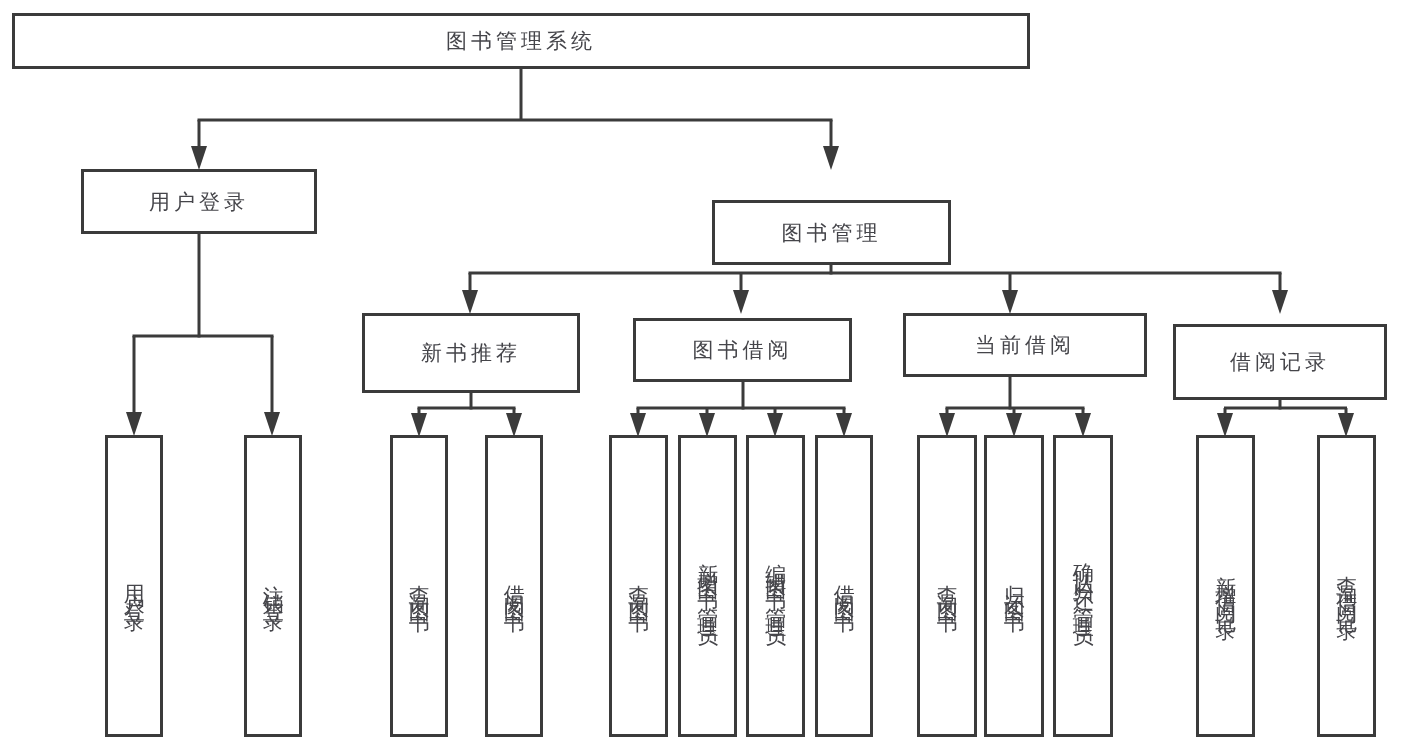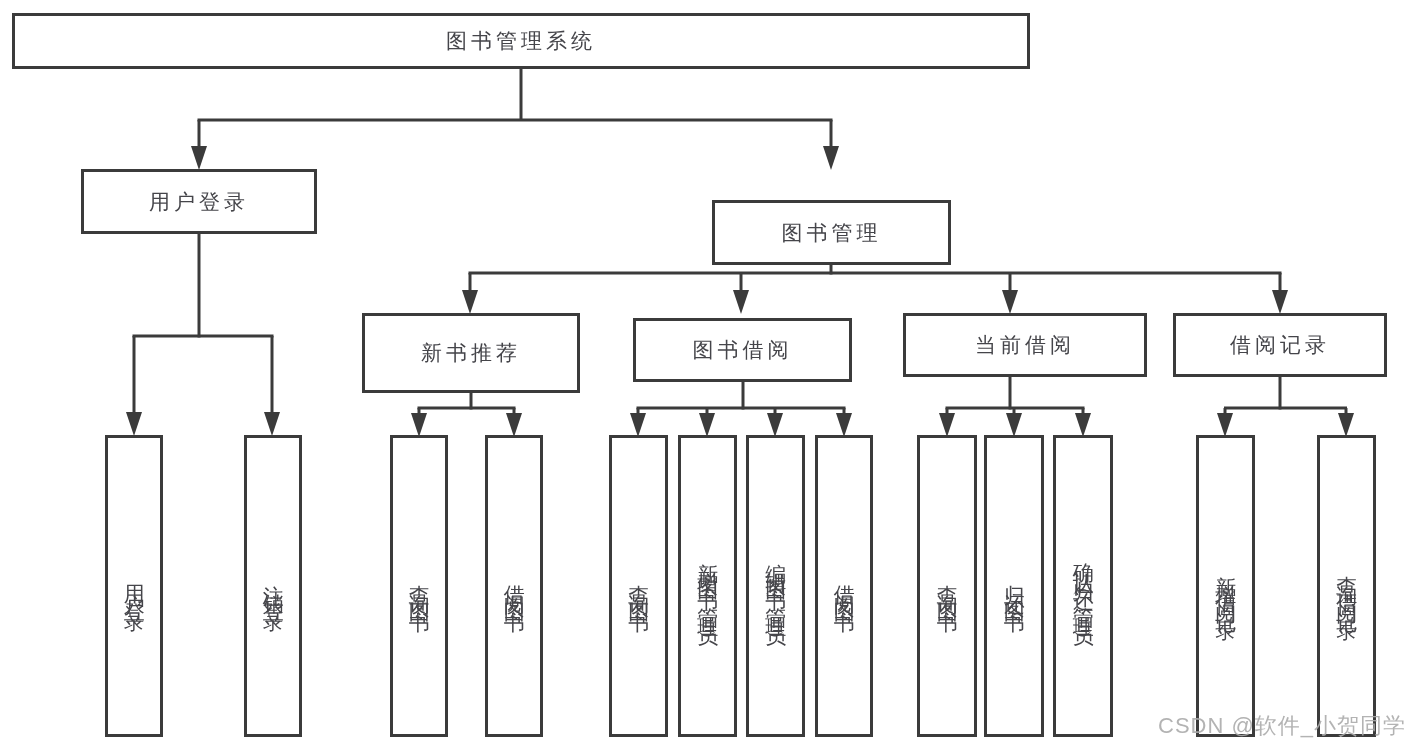--- a/index.html
+++ b/index.html
@@ -135,21 +135,21 @@
   </svg>
 
   <div class="box" style="left:12px; top:13px; width:1018px; height:56px;">图书管理系统</div>
 
   <div class="box" style="left:81px; top:169px; width:236px; height:65px;">用户登录</div>
   <div class="box" style="left:712px; top:169px; width:239px; height:65px;margin-top:31px;">图书管理</div>
 
   <div class="box" style="left:362px; top:313px; width:218px; height:80px;">新书推荐</div>
   <div class="box" style="left:633px; top:318px; width:219px; height:64px;">图书借阅</div>
   <div class="box" style="left:903px; top:313px; width:244px; height:64px;">当前借阅</div>
-  <div class="box" style="left:1173px; top:313px; width:214px; height:64px;">借阅记录</div>
+  <div class="box" style="left:1173px; top:324px; width:214px; height:76px;">借阅记录</div>
 
   <div class="box leaf" style="left:105px; width:58px;">
     <span class="vtext">用户登录</span>
   </div>
   <div class="box leaf" style="left:244px; width:58px;">
     <span class="vtext">注销登录</span>
   </div>
   <div class="box leaf" style="left:390px; width:58px;">
     <span class="vtext">查询图书</span>
   </div>
@@ -177,15 +177,14 @@
   <div class="box leaf" style="left:1053px; width:60px;">
     <span class="vtext">确认归还（管理员）</span>
   </div>
   <div class="box leaf" style="left:1196px; width:59px;">
     <span class="vtext">新增借阅记录</span>
   </div>
   <div class="box leaf" style="left:1317px; width:59px;">
     <span class="vtext">查询借阅记录</span>
   </div>
 
-  <div class="watermark">CSDN @软件_小贺同学</div>
 
 </div>
 
 </body></html>

